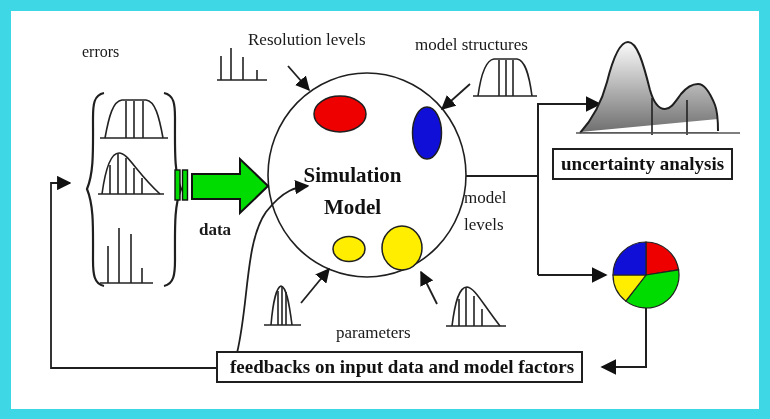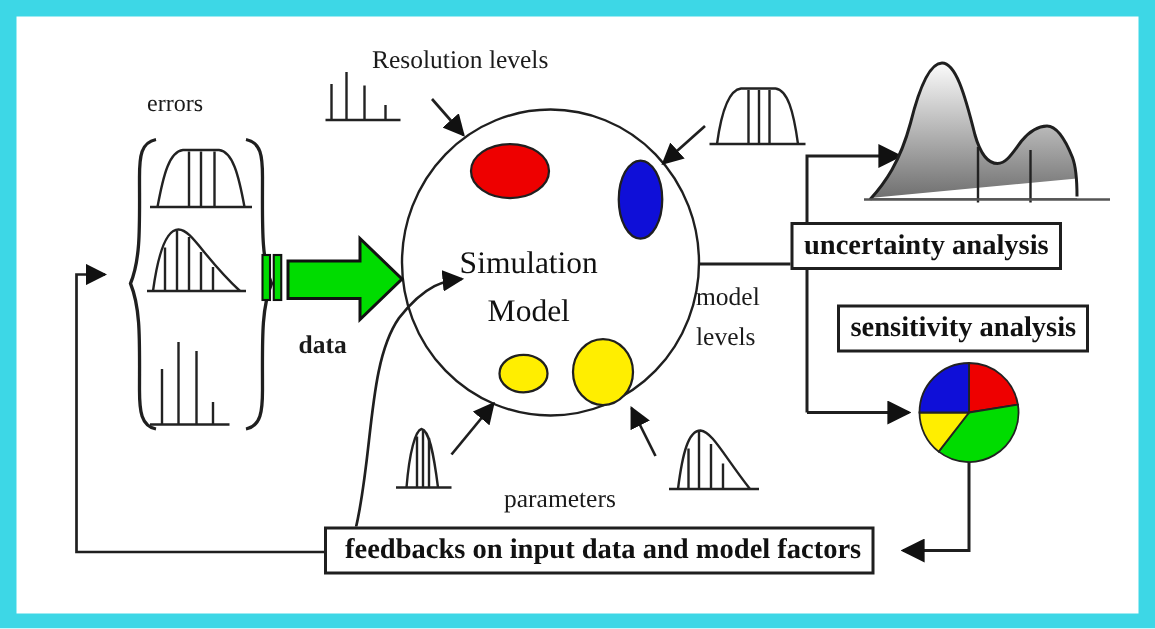--- a/index.html
+++ b/index.html
@@ -3,21 +3,21 @@
 <meta charset="utf-8">
 <style>
   html,body{margin:0;padding:0;}
   .frame{position:relative;width:770px;height:419px;background:#3dd7e6;overflow:hidden;
          font-family:"Liberation Serif","DejaVu Serif",serif;}
   .canvas{position:absolute;left:11px;top:11px;right:11px;bottom:10px;background:#ffffff;}
   svg.layer{position:absolute;left:0;top:0;width:770px;height:419px;}
   .lbl{position:absolute;color:#1a1a1a;font-size:17px;white-space:nowrap;line-height:1.2;}
   .lbl.small{font-size:16px;}
   .title{position:absolute;left:280px;top:160px;width:145px;text-align:center;
-         font-weight:normal;font-size:21px;line-height:1.5;color:#111;}
+         font-weight:bold;font-size:21px;line-height:1.5;color:#111;}
   .twolines{line-height:1.6;}
   .boxlabel{position:absolute;background:#ffffff;border:2px solid #1f1f1f;
             font-weight:bold;color:#111;padding:3px 7px;white-space:nowrap;}
   .boxlabel.analysis{font-size:19px;}
   .boxlabel.feedback{font-size:19px;}
 </style>
 </head>
 <body>
 
 <div class="frame" style="background: rgb(61, 215, 230);">
@@ -118,31 +118,31 @@
     <polygon points="192,174 240,174 240,159 268,186 240,213 240,199 192,199" stroke="#111" stroke-width="2" fill="#00dc00"></polygon>
 
     <g id="pie-wedges">
         <path d="M646,275 L646.0,242.0 A33,33 0 0 1 678.6,269.8 Z" fill="#ee0000" stroke="#222" stroke-width="1.2"></path>
         <path d="M646,275 L678.6,269.8 A33,33 0 0 1 625.8,301.1 Z" fill="#00dc00" stroke="#222" stroke-width="1.2"></path>
         <path d="M646,275 L625.8,301.1 A33,33 0 0 1 613.0,275.0 Z" fill="#ffee00" stroke="#222" stroke-width="1.2"></path>
         <path d="M646,275 L613.0,275.0 A33,33 0 0 1 646.0,242.0 Z" fill="#0f0fd8" stroke="#222" stroke-width="1.2"></path>
       </g>
   </svg>
 
-  <div class="lbl small" style="left:98px;top:42px;margin-top:18px;">errors</div>
+  <div class="lbl small" style="left:82px;top:42px;">errors</div>
   <div class="lbl" style="left:248px;top:30px;">Resolution levels</div>
+  <div class="lbl" style="left:415px;top:35px;">model structures</div>
   <div class="lbl" style="left:199px;top:220px;font-weight:bold;">data</div>
   <div class="lbl" style="left:336px;top:289px;margin-top:34px;">parameters</div>
 
   <div class="title">
     <span>Simulation</span><br>
     <span>Model</span>
   </div>
 
   <div class="lbl twolines" style="left:464px;top:184px;">
     <span>model</span><br>
     <span>levels</span>
   </div>
 
-  <div class="boxlabel analysis" style="left:527px;top:148px;">uncertainty analysis</div>
-  <div class="boxlabel analysis" style="left:558px;top:203px;">sensitivity analysis</div>
+  <div class="boxlabel analysis" style="left:552px;top:148px;">uncertainty analysis</div>
   <div class="boxlabel feedback" style="left:216px;top:351px;padding-left:12px;">feedbacks on input data and model factors</div>
 </div>
 
 </body></html>

